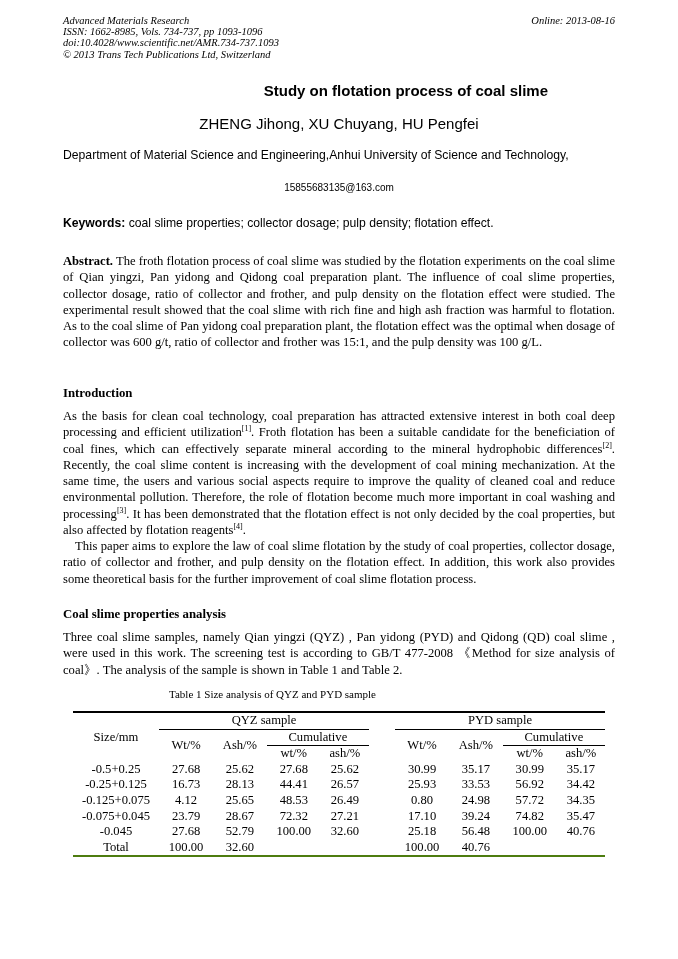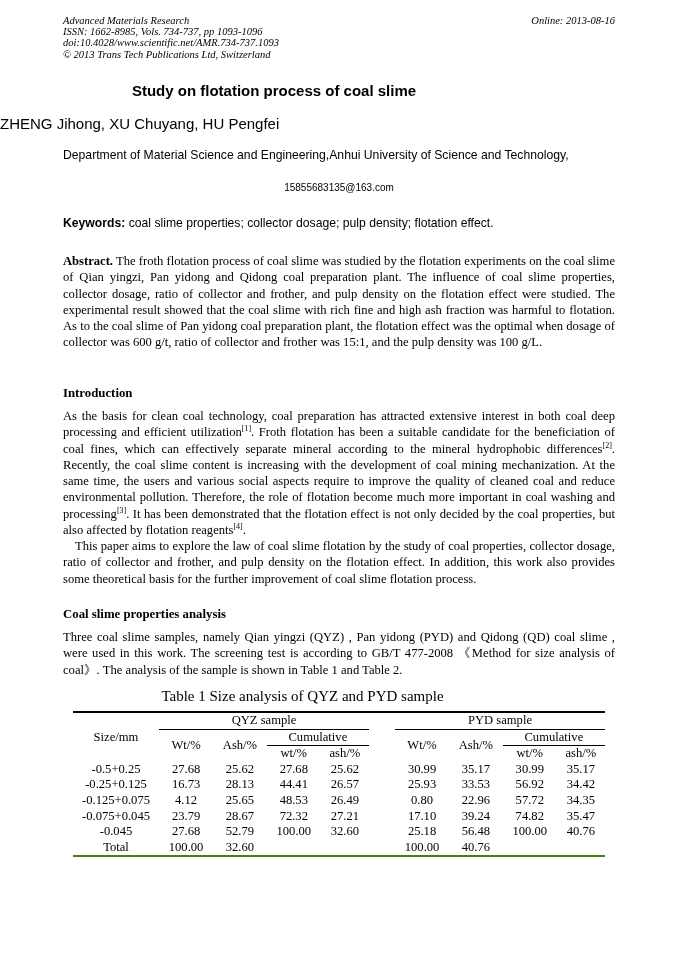--- a/index.html
+++ b/index.html
@@ -3,34 +3,34 @@
 <meta charset="utf-8">
 <style>
   html, body { margin: 0; padding: 0; background: #ffffff; }
   body { width: 678px; height: 959px; position: relative; overflow: hidden; color: #000; }
   .serif { font-family: "Liberation Serif", "DejaVu Serif", serif; }
   .sans { font-family: "Liberation Sans", "DejaVu Sans", sans-serif; }
 
   .header-left { position: absolute; left: 63px; top: 15px; font-size: 10.5px; line-height: 11.2px; font-style: italic; }
   .header-right { position: absolute; right: 63px; top: 15px; font-size: 10.5px; font-style: italic; }
 
-  .title { position: absolute; left: 0; width: 548px; top: 82px; text-align: center; font-size: 15px; font-weight: bold; }
-  .authors { position: absolute; left: 0; width: 678px; top: 115px; font-size: 15px; }
+  .title { position: absolute; left: 0; width: 548px; top: 82px; text-align: right; font-size: 15px; font-weight: bold; }
+  .authors { position: absolute; left: 0; width: 678px; top: 115px; text-align: center; font-size: 15px; }
   .affil { position: absolute; left: 63px; width: 552px; top: 148px; text-align: left; font-size: 12.2px; line-height: 15px; }
   .email { position: absolute; left: 0; width: 678px; top: 182px; text-align: center; font-size: 10px; }
   .keywords { position: absolute; left: 63px; width: 552px; top: 216px; font-size: 12.2px; }
   .keywords b { font-weight: bold; }
 
   .para { position: absolute; left: 63px; width: 552px; font-size: 12.6px; line-height: 16.3px; text-align: justify; }
   .para b { font-weight: bold; }
   .para sup { font-size: 8px; line-height: 0; }
   .heading { position: absolute; left: 63px; font-size: 12.8px; font-weight: bold; }
   .indent { text-indent: 12px; }
 
-  .caption { position: absolute; left: 0; width: 545px; top: 688px; text-align: center; font-size: 15px; padding-left: 30px; }
+  .caption { position: absolute; left: 0; width: 545px; top: 688px; text-align: center; font-size: 11px; }
 
   table.data { position: absolute; left: 73px; top: 711px; width: 532px; border-collapse: collapse; font-size: 12.6px; }
   table.data td { text-align: center; padding: 0; height: 15.6px; line-height: 15.6px; }
   table.data tr.toprule td { border-top: 2px solid #000; }
   table.data tr.botrule td { border-bottom: 2px solid #4d7c0f; }
   .ul { border-bottom: 1px solid #000; }
   .sizecol { width: 86px; }
 </style>
 </head>
 <body>
@@ -111,21 +111,21 @@
     <td>34.42</td>
   </tr>
   <tr>
     <td>-0.125+0.075</td>
     <td>4.12</td>
     <td>25.65</td>
     <td>48.53</td>
     <td>26.49</td>
     <td></td>
     <td>0.80</td>
-    <td>22.96</td>
+    <td>24.98</td>
     <td>57.72</td>
     <td>34.35</td>
   </tr>
   <tr>
     <td>-0.075+0.045</td>
     <td>23.79</td>
     <td>28.67</td>
     <td>72.32</td>
     <td>27.21</td>
     <td></td>

